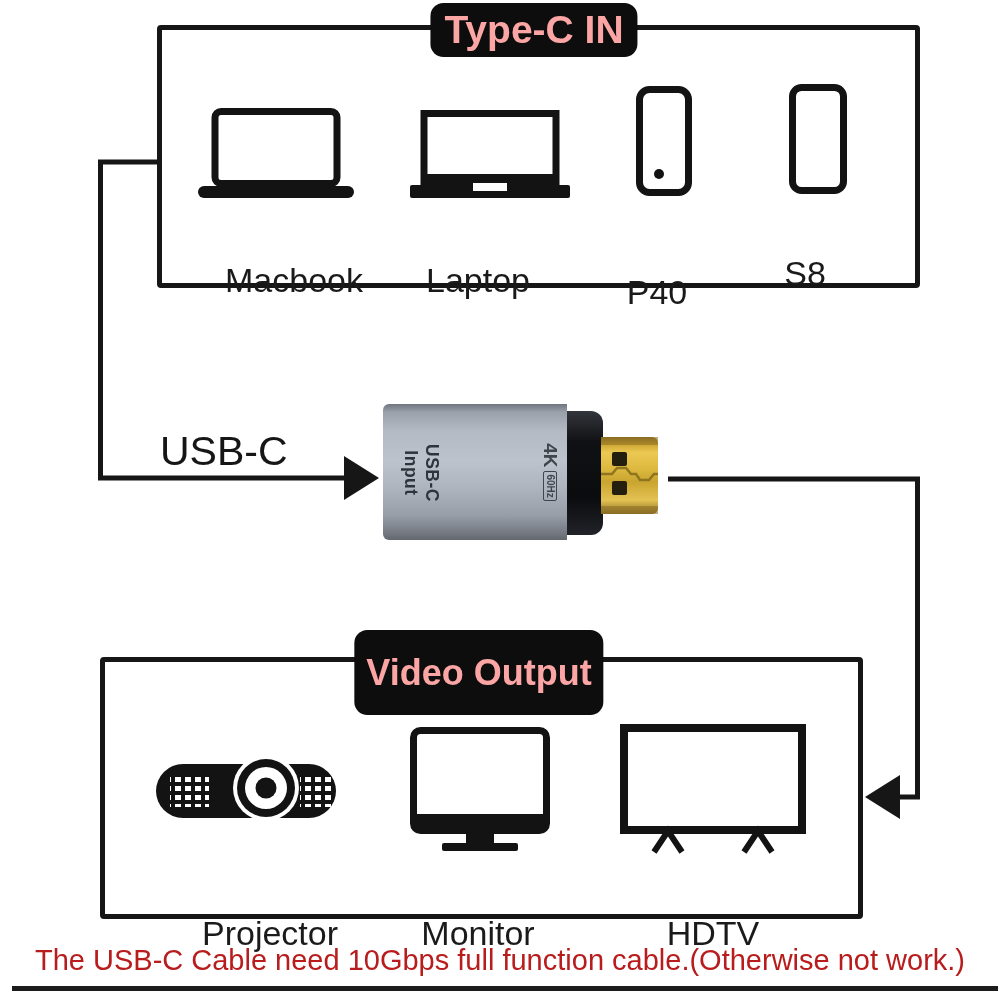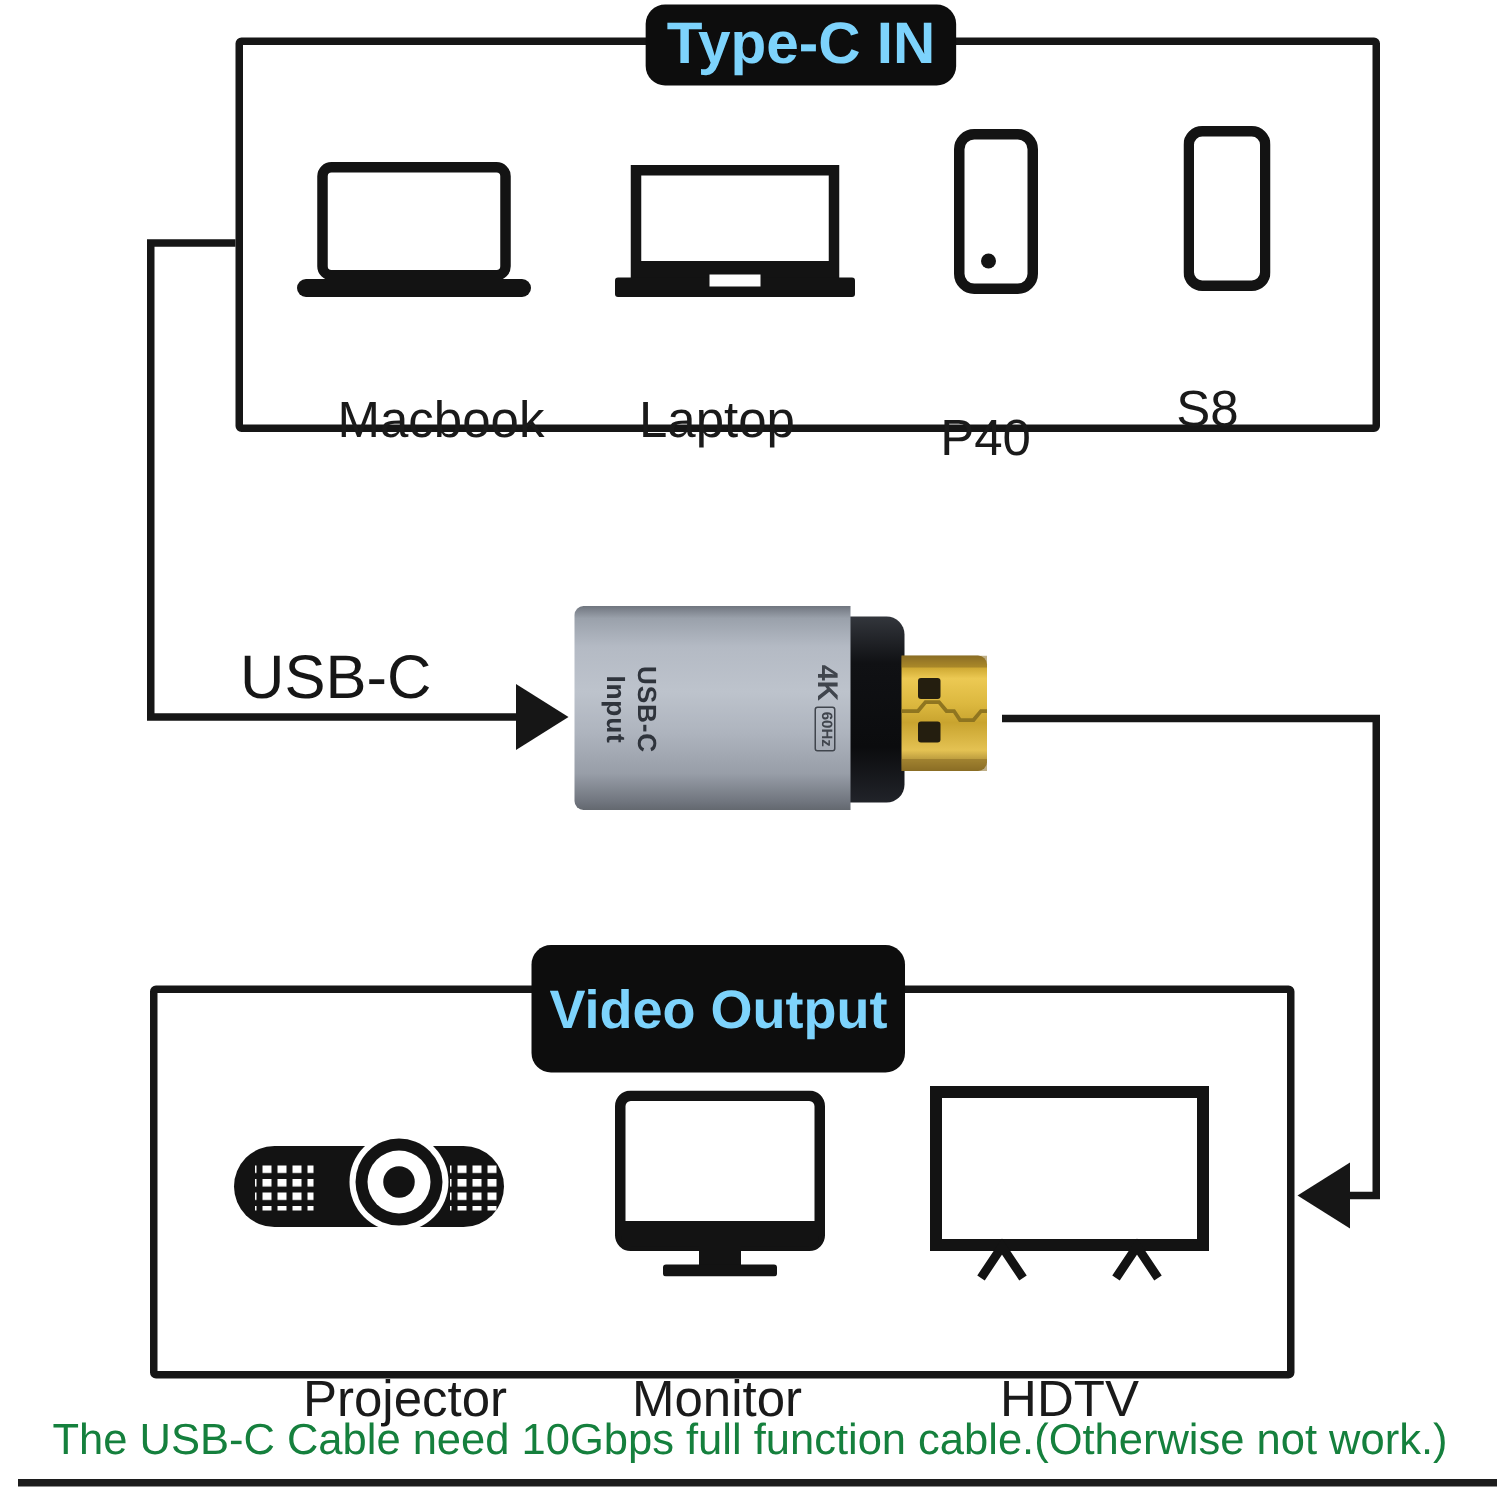--- a/index.html
+++ b/index.html
@@ -6,21 +6,21 @@
   .canvas{
     position:relative;width:1000px;height:1000px;background:#ffffff;
     font-family:"Liberation Sans",sans-serif;color:#1a1a1a;overflow:hidden;
   }
   .connectors{position:absolute;left:0;top:0;width:1000px;height:1000px;z-index:1;}
   .box{position:absolute;border:5px solid #161616;border-radius:4px;background:transparent;box-sizing:border-box;z-index:2;}
   .top-box{left:157px;top:25px;width:763px;height:263px;}
   .bottom-box{left:100px;top:657px;width:763px;height:262px;}
   .badge{
     position:absolute;transform:translateX(-50%);display:flex;align-items:center;justify-content:center;
-    background:#0d0d0d;color:#7dd3fc;font-weight:700;border-radius:13px;white-space:nowrap;z-index:5;
+    background:#0d0d0d;color:#fca5a5;font-weight:700;border-radius:13px;white-space:nowrap;z-index:5;
   }
   .badge-top{left:534px;top:3px;height:54px;font-size:39px;padding:0 14px;}
   .badge-bottom{left:479px;top:630px;height:53px;font-size:36px;padding:16px 12px;}
   .dev-icon{position:absolute;z-index:3;}
   .dev-label{position:absolute;z-index:3;font-size:34px;text-align:center;white-space:nowrap;margin-top:48px;}
   .flow-label{position:absolute;z-index:3;font-size:41px;white-space:nowrap;color:#161616;}
   
   .adapter{position:absolute;left:383px;top:404px;width:277px;height:136px;z-index:4;}
   .ad-body{
     position:absolute;left:0;top:0;width:184px;height:136px;border-radius:6px 0 0 6px;
@@ -39,21 +39,21 @@
   .ad-port-text{
     position:absolute;left:-6px;top:47px;width:85px;height:44px;transform:rotate(90deg);
     text-align:center;font-weight:700;font-size:17.5px;line-height:21px;color:#2f343c;letter-spacing:.5px;
   }
   .ad-spec{
     position:absolute;left:133px;top:54px;width:68px;height:28px;transform:rotate(90deg);
     display:flex;align-items:center;justify-content:center;gap:4px;color:#40454d;
   }
   .spec-main{font-size:19px;font-weight:700;}
   .spec-sub{font-size:10px;font-weight:600;border:1.5px solid #40454d;border-radius:2px;padding:0 2px;line-height:12px;}
-  .caption{position:absolute;left:0;top:944px;width:1000px;text-align:center;font-size:29px;white-space:nowrap;color:#15803d;z-index:3;}
+  .caption{position:absolute;left:0;top:944px;width:1000px;text-align:center;font-size:29px;white-space:nowrap;color:#b91c1c;z-index:3;}
   .caption-rule{position:absolute;left:12px;top:986px;width:986px;height:5px;background:#1c1c1c;z-index:3;}
 </style>
 </head>
 <body>
 
 <div class="canvas">
 
   <svg class="connectors" viewBox="0 0 1000 1000">
     <g stroke="#161616" stroke-width="5" fill="none">
       <path d="M157,162 L100.5,162 L100.5,478 L346,478"></path>

